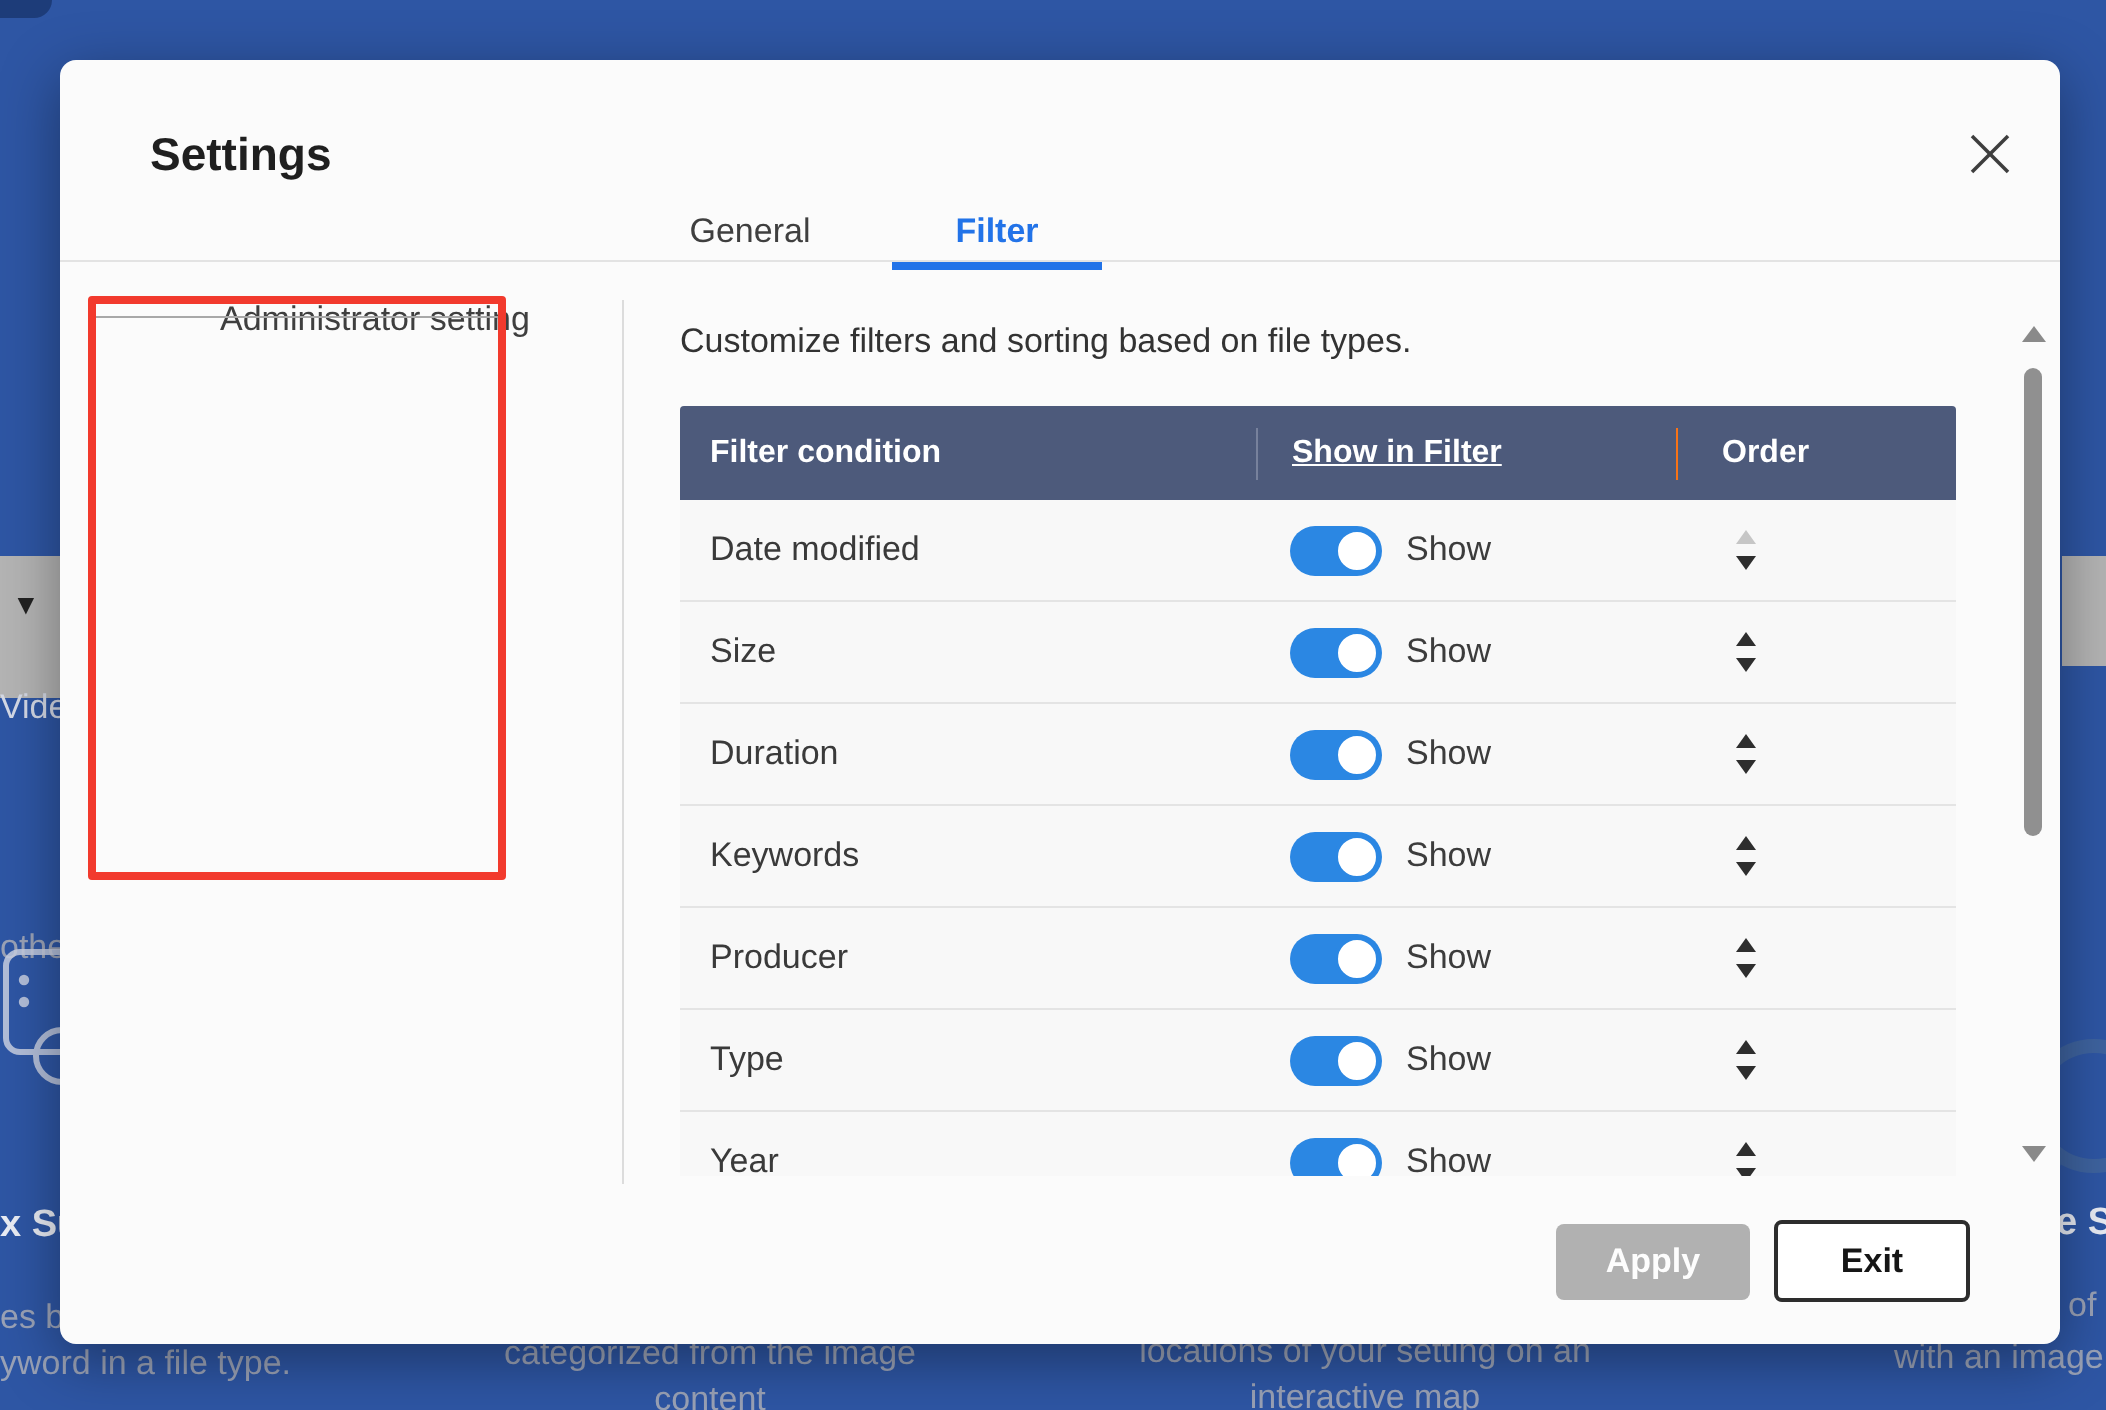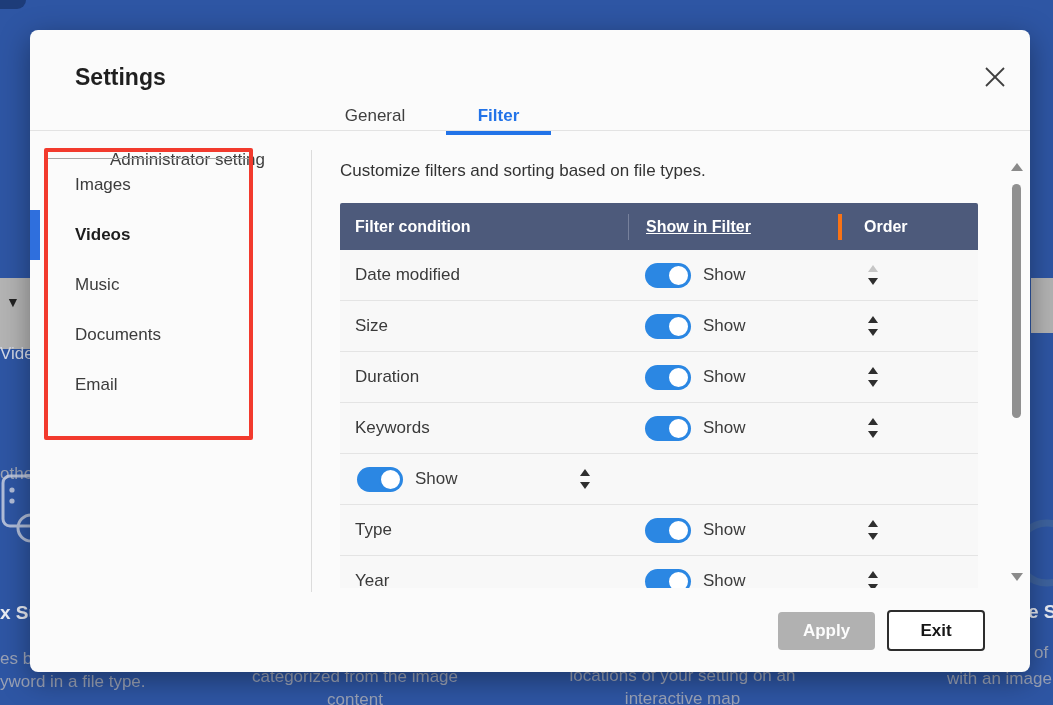--- a/index.html
+++ b/index.html
@@ -56,21 +56,21 @@
   .red-rect{left:14px;top:118px;width:209px;height:292px;border:4px solid #f23a2d;
             box-sizing:border-box;z-index:40;pointer-events:none;border-radius:2px;}
 
   
   .content-desc{left:310px;top:131px;font-size:17px;color:#333;}
   .table{left:310px;top:173px;width:638px;}
   .thead{height:47px;background:#4d5a7b;border-radius:2px 2px 0 0;display:flex;align-items:center;}
   .thead .hcell{color:#fff;font-weight:bold;font-size:16px;position:relative;box-sizing:border-box;}
   .hc1{width:288px;padding-left:15px;}
   .hc2{width:210px;padding-left:17px;border-left:1px solid #77819c;text-decoration:underline;}
-  .hc3{width:128px;padding-left:22px;border-left:4px solid #f97316;}
+  .hc3{width:128px;padding-left:22px;border-left:1px solid #f97316;}
   .hc2,.hc3{height:26px;line-height:26px;}
   .tbody{height:338px;overflow:hidden;}
   .trow{height:50px;background:#f8f8f8;border-bottom:1px solid #e4e4e4;display:flex;align-items:center;}
   .tcell{box-sizing:border-box;}
   .c1{width:288px;padding-left:15px;font-size:17px;color:#3a3a3a;}
   .c2{width:210px;padding-left:17px;display:flex;align-items:center;gap:12px;}
   .c3{width:140px;padding-left:28px;}
   .toggle{width:46px;height:25px;border-radius:13px;background:#c9c9c9;position:relative;cursor:pointer;}
   .toggle.on{background:#2b87e3;}
   .toggle .knob{position:absolute;right:1px;top:1px;width:23px;height:23px;border-radius:50%;
@@ -151,42 +151,20 @@
         
       </div>
 
       <div class="tab active">
         <span>Filter</span>
         <div class="underline"></div>
       </div>
     </div>
 
   <div class="abs side-topline"></div>
-  <div class="abs sidebar">
-
-      <div class="side-item">
-        <span>Images</span>
-      </div>
-
-      <div class="side-item selected">
-        <span>Videos</span>
-      </div>
-
-      <div class="side-item">
-        <span>Music</span>
-      </div>
-
-      <div class="side-item">
-        <span>Documents</span>
-      </div>
-
-      <div class="side-item">
-        <span>Email</span>
-      </div>
-    </div>
   <div class="abs side-divider"></div>
 
   <div class="abs content-desc">Customize filters and sorting based on file types.</div>
 
   <div class="abs table">
     <div class="thead">
       <div class="hcell hc1">Filter condition</div>
       <div class="hcell hc2">Show in Filter</div>
       <div class="hcell hc3">Order</div>
     </div>
@@ -250,20 +228,21 @@
           </div>
           <div class="tcell c3">
             <div class="arrows">
               <div class="arr up"></div>
               <div class="arr down"></div>
             </div>
           </div>
         </div>
 
         <div class="trow">
+          <div class="tcell c1">Producer</div>
           <div class="tcell c2">
             <div class="toggle on">
               <div class="knob"></div>
             </div>
             <span class="show-label">Show</span>
           </div>
           <div class="tcell c3">
             <div class="arrows">
               <div class="arr up"></div>
               <div class="arr down"></div>

